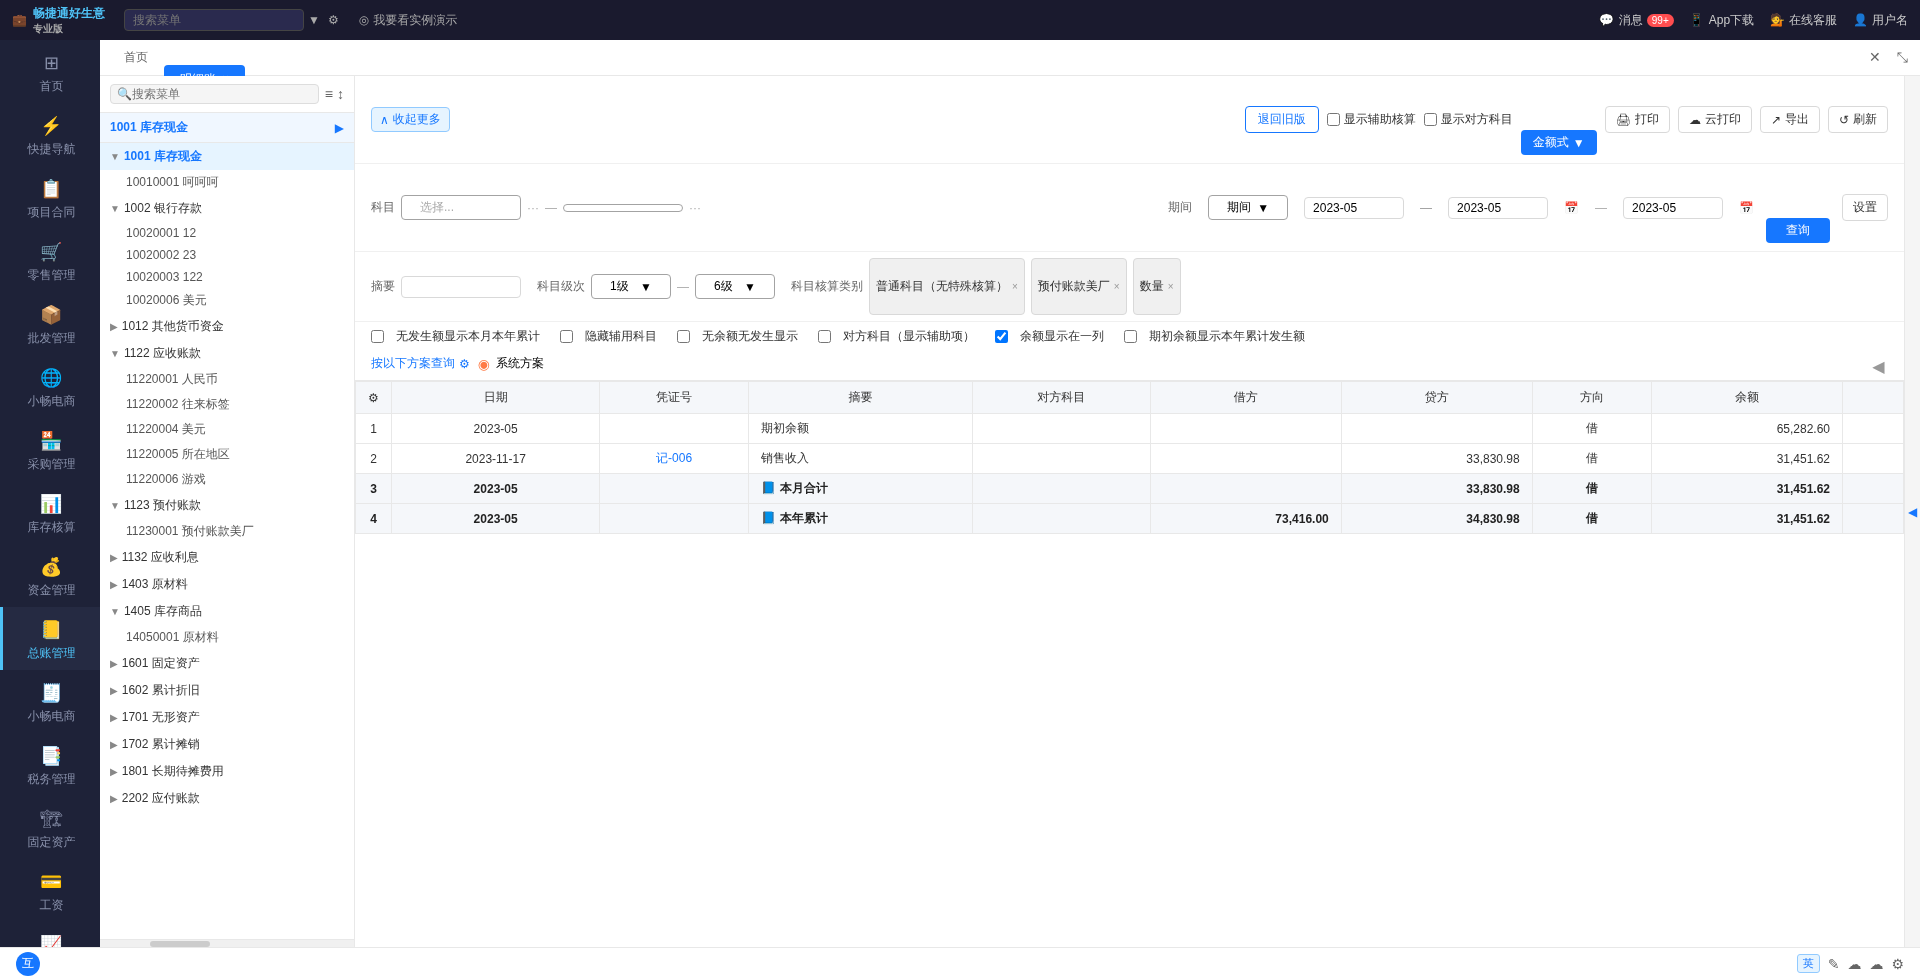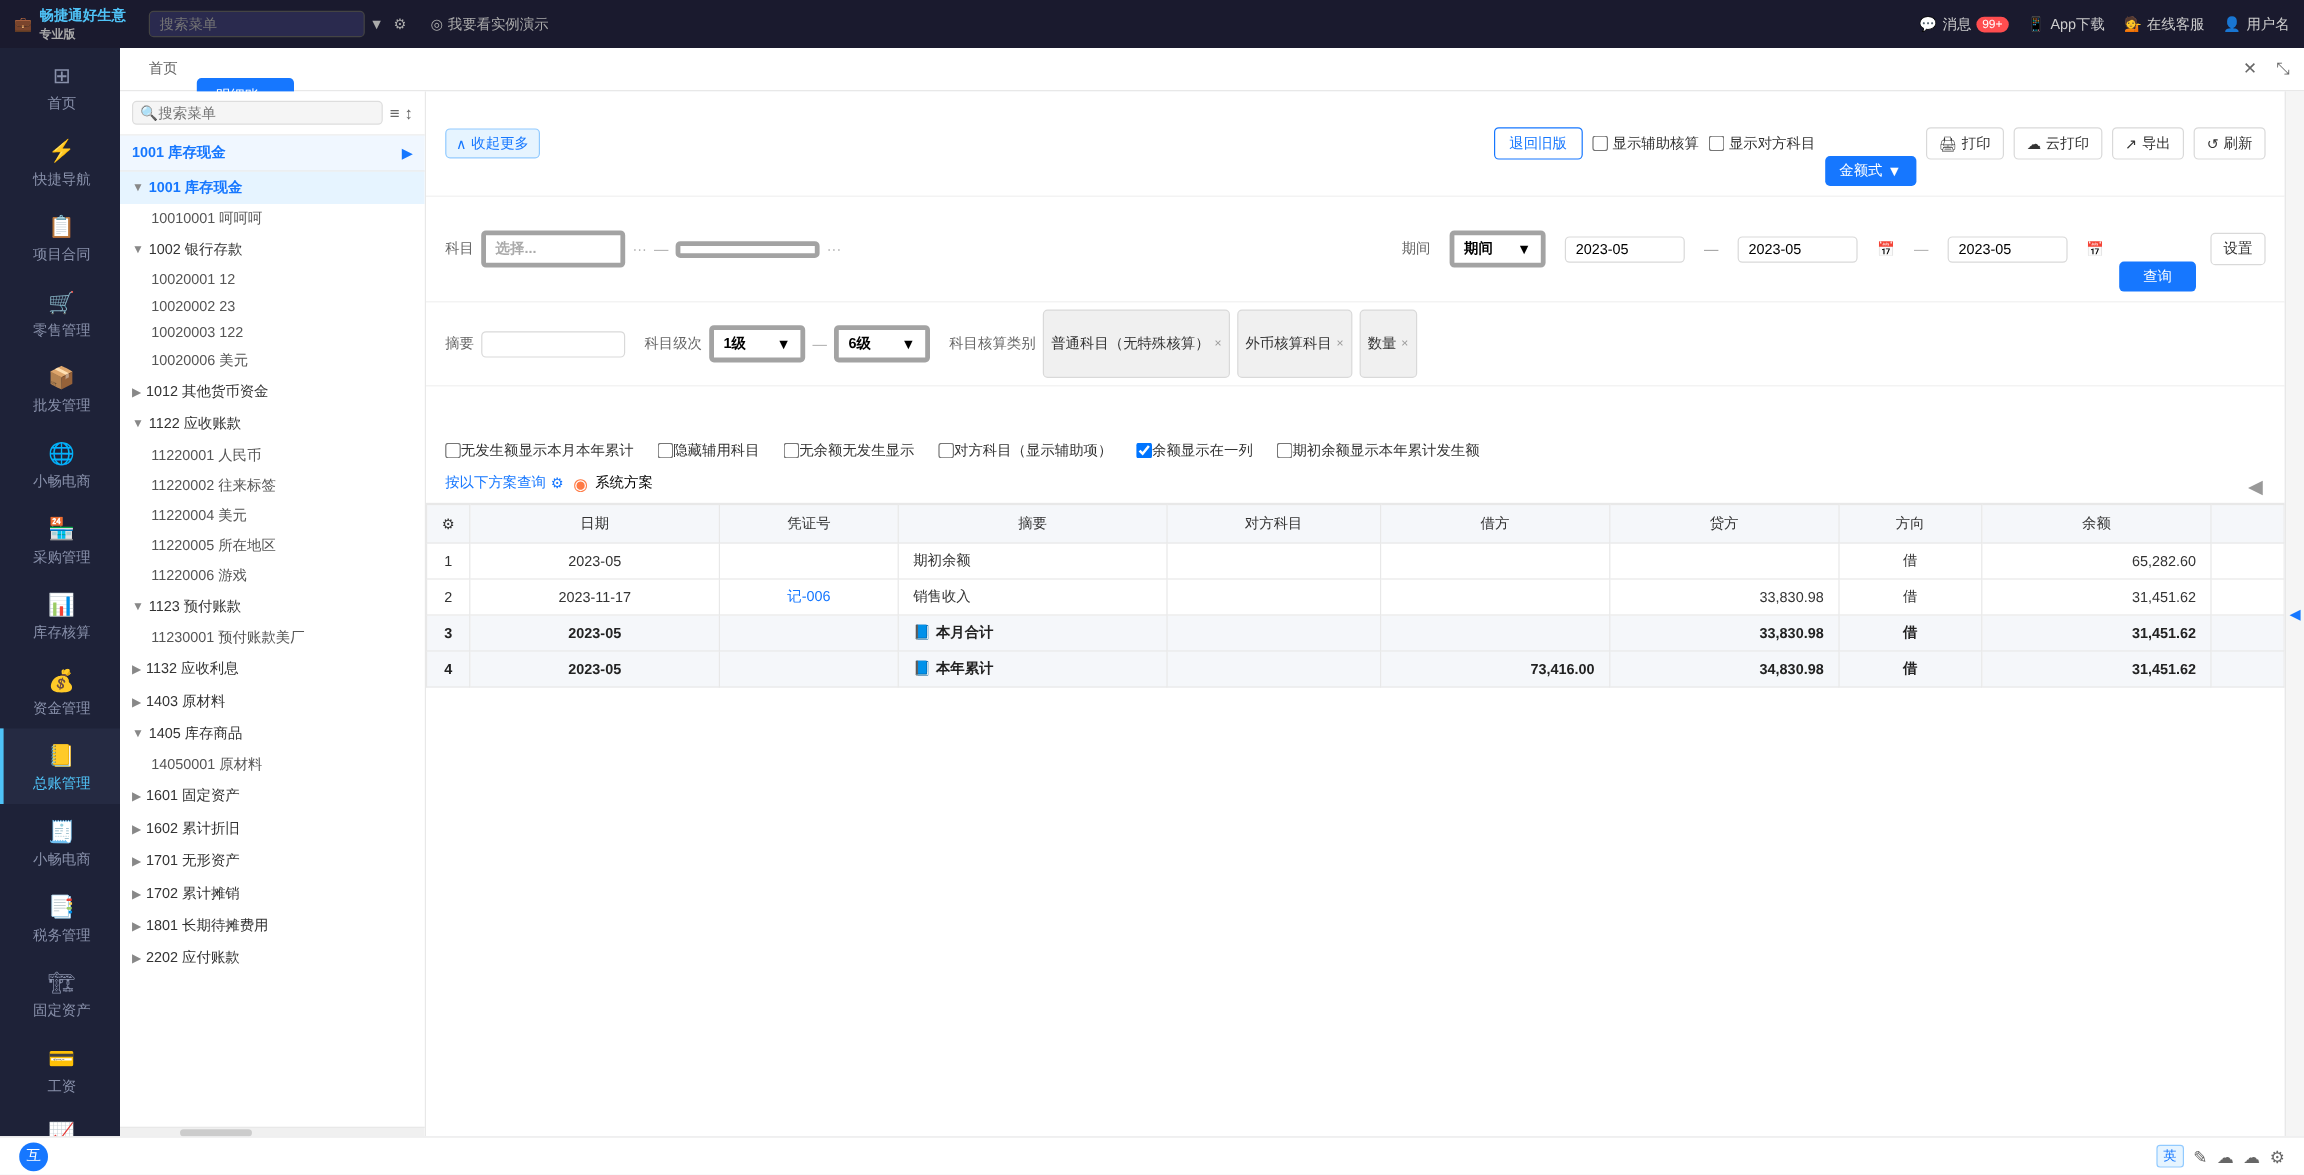--- a/index.html
+++ b/index.html
@@ -61,26 +61,26 @@
 
     
     .query-panel { background: #fff; border-bottom: 1px solid #e8e8e8; }
     .collapse-btn { display: flex; align-items: center; gap: 4px; cursor: pointer; color: #1677ff; font-size: 12px; background: #e6f4ff; border: 1px solid #91caff; border-radius: 4px; padding: 3px 8px; }
     .btn-back { background: #fff; border: 1px solid #1677ff; color: #1677ff; border-radius: 4px; padding: 4px 12px; cursor: pointer; font-size: 12px; }
     .btn-primary-blue { background: #1677ff; color: #fff; border: none; border-radius: 4px; padding: 4px 12px; cursor: pointer; font-size: 12px; margin-top: 46px; }
     .btn-icon { background: #fff; border: 1px solid #d9d9d9; color: #333; border-radius: 4px; padding: 4px 10px; cursor: pointer; font-size: 12px; display: flex; align-items: center; gap: 4px; }
     .checkbox-group { display: flex; align-items: center; gap: 4px; color: #333; }
     .checkbox-group input { cursor: pointer; }
     .filter-input { border: 1px solid #d9d9d9; border-radius: 4px; padding: 3px 8px; font-size: 12px; width: 120px; outline: none; }
-    .filter-select-box { border: 4px solid #a3a3a3; border-radius: 4px; padding: 3px 8px; font-size: 12px; min-width: 80px; display: flex; align-items: center; justify-content: space-between; cursor: pointer; background: #fff; font-weight: bold; }
+    .filter-select-box { border: 1px solid #a3a3a3; border-radius: 4px; padding: 3px 18px; font-size: 12px; min-width: 80px; display: flex; align-items: center; justify-content: space-between; cursor: pointer; background: #fff; }
     .filter-date { border: 1px solid #d9d9d9; border-radius: 4px; padding: 3px 8px; font-size: 12px; width: 100px; cursor: pointer; background: #fff; display: flex; align-items: center; gap: 4px; }
     .filter-separator { color: #999; }
     .tag { display: flex; align-items: center; gap: 4px; background: #f0f0f0; border: 1px solid #d9d9d9; border-radius: 4px; padding: 19px 6px; font-size: 12px; color: #333; }
     .tag-close { cursor: pointer; color: #999; font-size: 10px; }
-    .checkbox-label { display: flex; align-items: center; gap: 0; color: #333; font-size: 12px; cursor: pointer; margin-top: 39px; }
+    .checkbox-label { display: flex; align-items: center; gap: 12px; color: #333; font-size: 12px; cursor: pointer; }
 
     
     .data-area { flex: 1; overflow: hidden; background: #fff; margin: 0; display: flex; flex-direction: column; }
     .data-table { width: 100%; border-collapse: collapse; font-size: 12px; }
     .data-table th { background: #f5f7fa; border: 1px solid #e8e8e8; padding: 7px 12px; color: #333; font-weight: 500; text-align: center; white-space: nowrap; }
     .data-table th.settings-col { width: 36px; }
     .data-table td { border: 1px solid #e8e8e8; padding: 6px 12px; color: #333; }
     .data-table td.center { text-align: center; }
     .data-table td.right { text-align: right; }
     .data-table tr.summary-row { background: #f5f7fa; font-weight: bold; }
@@ -422,21 +422,21 @@
                 <span>▼</span>
               </div>
             </div>
             <div style="display:flex; align-items:center; gap:6px; flex:1;">
               <span style="color:#666;">科目核算类别</span>
               <div class="tag">
                 <span>普通科目（无特殊核算）</span>
                 <span class="tag-close">×</span>
               </div>
               <div class="tag">
-                <span>外币核算科目</span>
+                <span>预付账款美厂</span>
                 <span class="tag-close">×</span>
               </div>
               <div class="tag">
                 <span>数量</span>
                 <span class="tag-close">×</span>
               </div>
             </div>
           </div>
 
           <div style="display:flex; align-items:center; padding:6px 16px; gap:20px; flex-wrap:wrap;">

